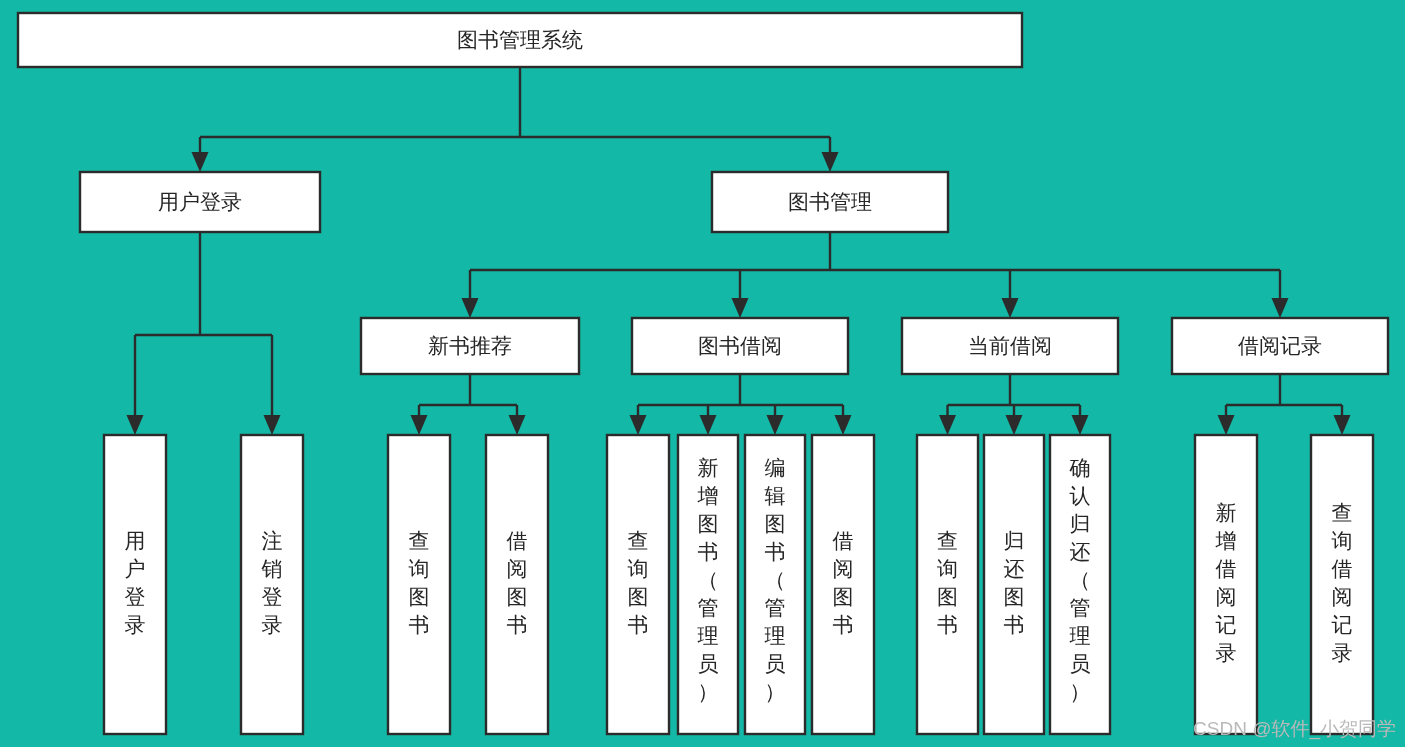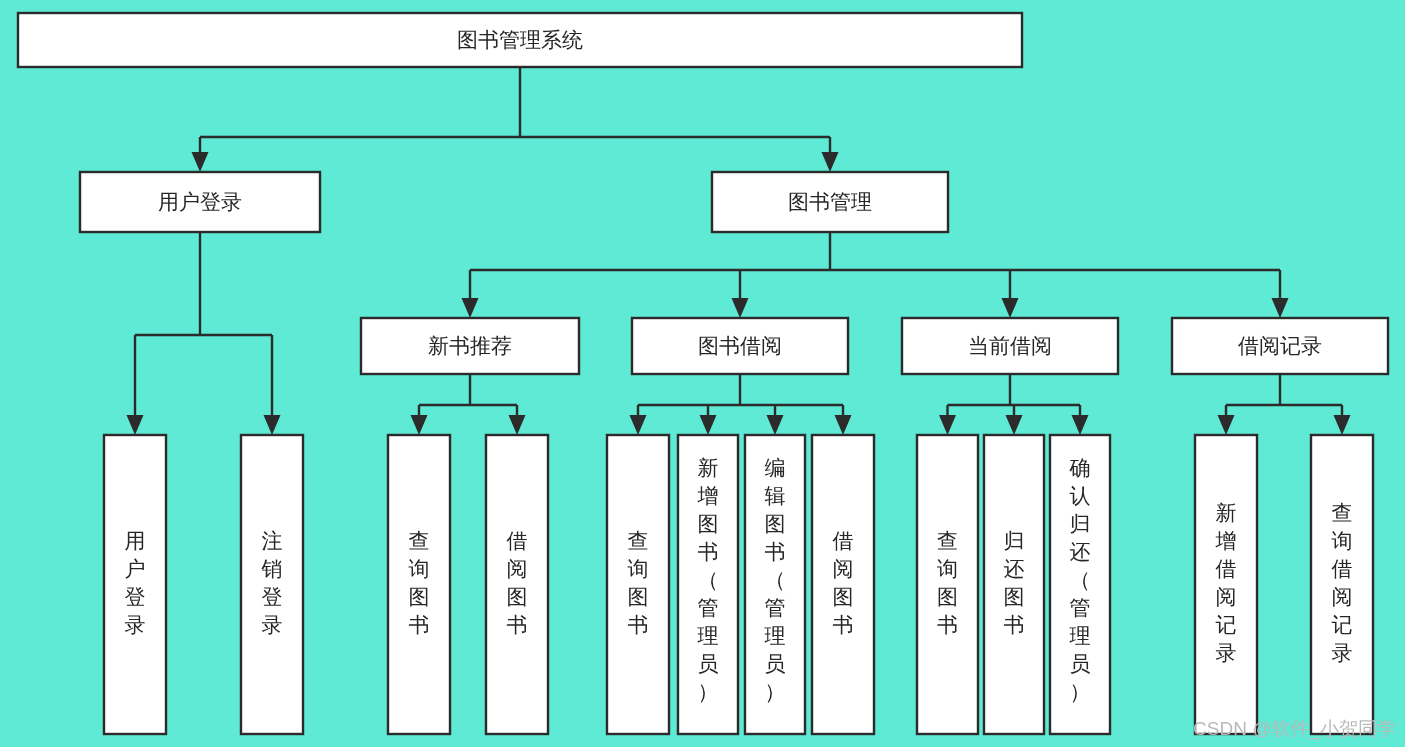--- a/index.html
+++ b/index.html
@@ -8,21 +8,21 @@
     padding: 0;
     background: #ffffff;
   }
   body {
     font-family: "Liberation Sans", "DejaVu Sans", sans-serif;
   }
   #diagram-root {
     position: relative;
     width: 1405px;
     height: 747px;
-    background: #5eead4;
+    background: #14b8a6;
     overflow: hidden;
   }
   svg#tree-svg {
     position: absolute;
     left: 0;
     top: 0;
     width: 1405px;
     height: 747px;
     display: block;
   }

